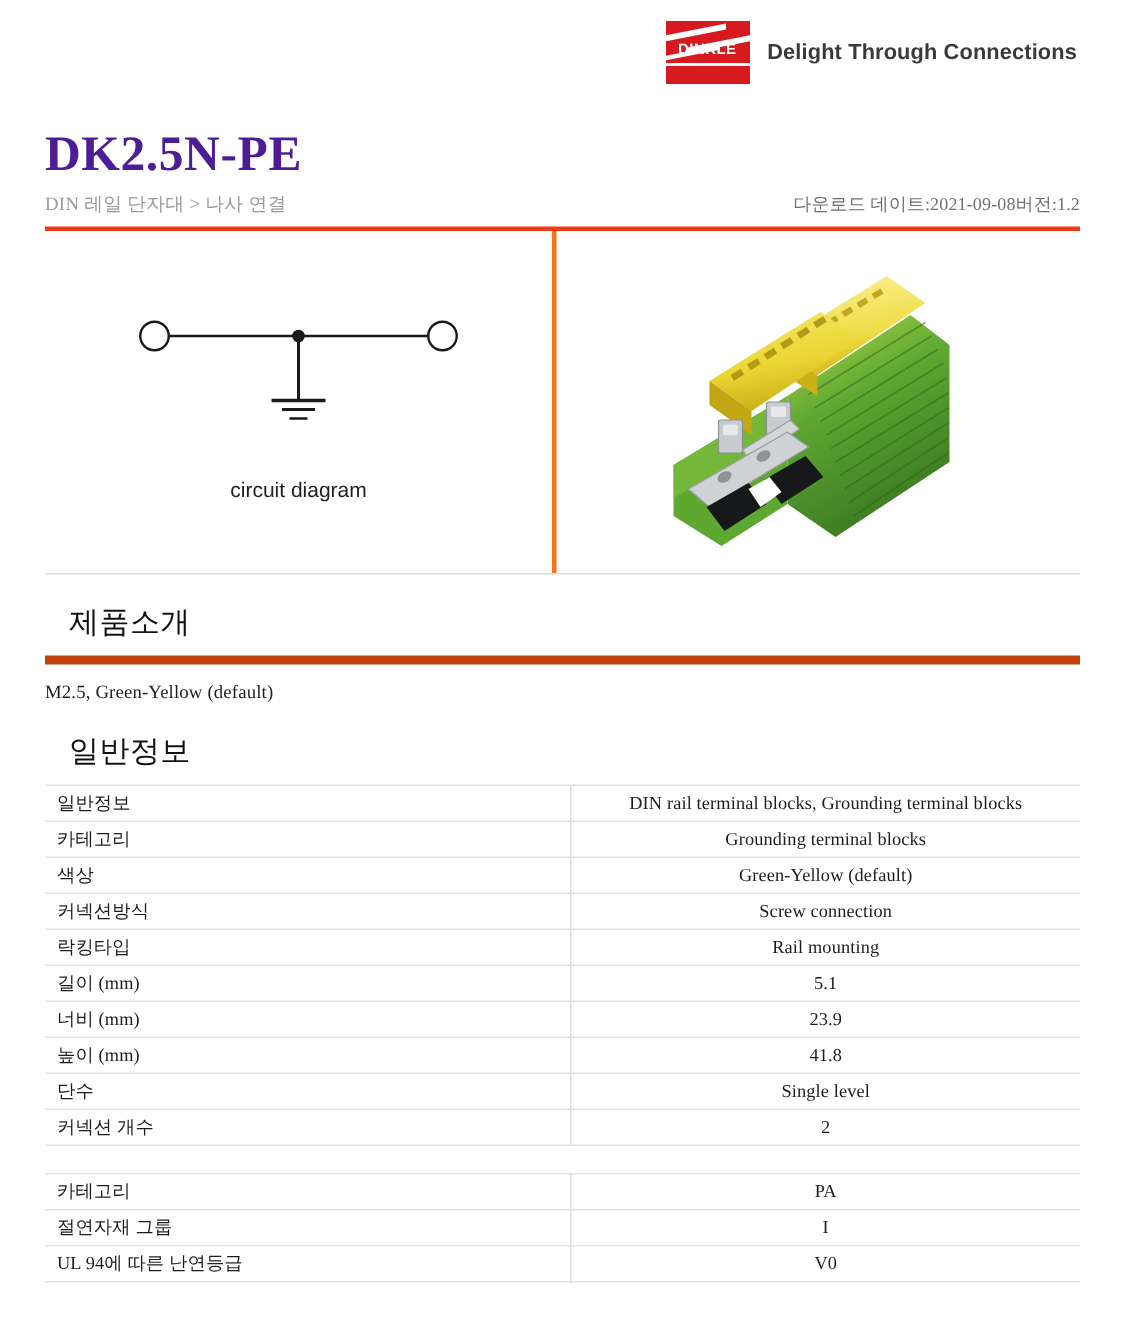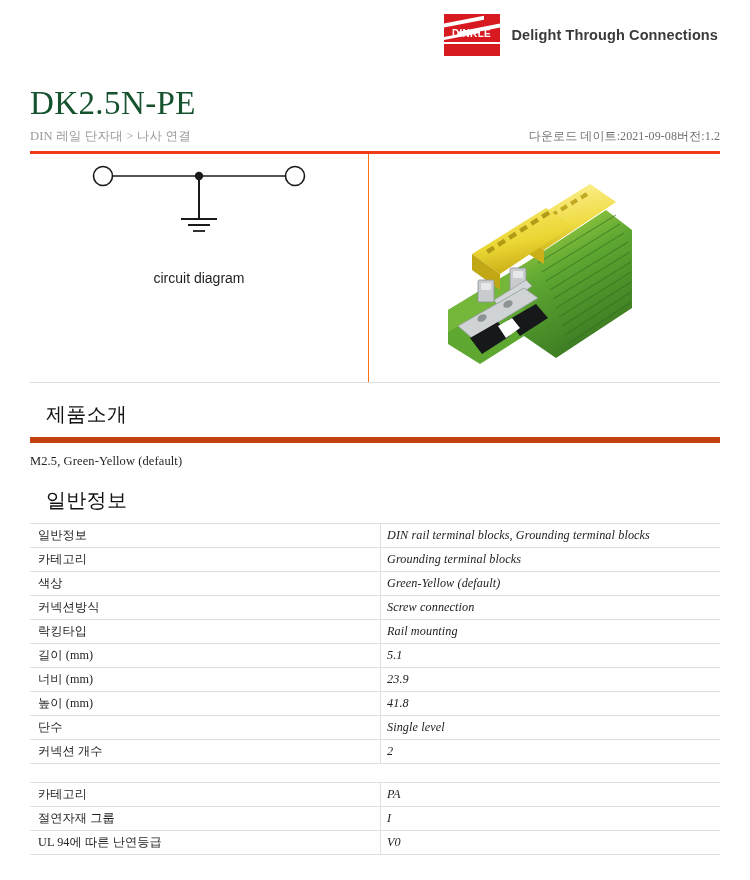--- a/index.html
+++ b/index.html
@@ -71,23 +71,23 @@
     font-size: 14.5px;
     color: #3a3a3a;
     letter-spacing: 0.1px;
     white-space: nowrap;
   }
 
   
   .title-block { padding-top: 16px; }
   .product-title {
     font-size: 33px;
-    font-weight: normal;
+    font-weight: bold;
     letter-spacing: 0.4px;
-    color: #14532d;
+    color: #4c1d95;
     line-height: 1.05;
     margin: 0;
   }
   .subline {
     display: flex;
     align-items: flex-start;
     justify-content: space-between;
     margin-top: 7px;
   }
   .breadcrumb {
@@ -108,26 +108,26 @@
   }
 
   
   .media-panel {
     display: flex;
     height: 228px;
     border-bottom: 1px solid #dddddd;
   }
   .diagram-cell {
     width: 338px;
-    border-right: 1px solid #f97316;
+    border-right: 3px solid #f97316;
     position: relative;
     display: flex;
     flex-direction: column;
     align-items: center;
-    justify-content: flex-start;
+    justify-content: center;
   }
   .diagram-cell svg { display: block; }
   .diagram-caption {
     font-family: "Liberation Sans", sans-serif;
     font-size: 14px;
     color: #1f1f1f;
     margin-top: 16px;
   }
   .photo-cell {
     flex: 1;
@@ -169,21 +169,21 @@
     padding: 3px 6px;
     letter-spacing: 0.1px;
   }
   table.spec td.key {
     width: 336px;
     text-align: left;
     border-right: 1px solid #e0e0e0;
     padding-left: 8px;
   }
   table.spec td.val {
-    font-style: italic;
+    text-align: center;
   }
 </style>
 </head>
 <body>
 
 <div class="page">
 
   <div class="brand-bar">
     <div class="logo-mark">
       <span class="slash s1"></span>

